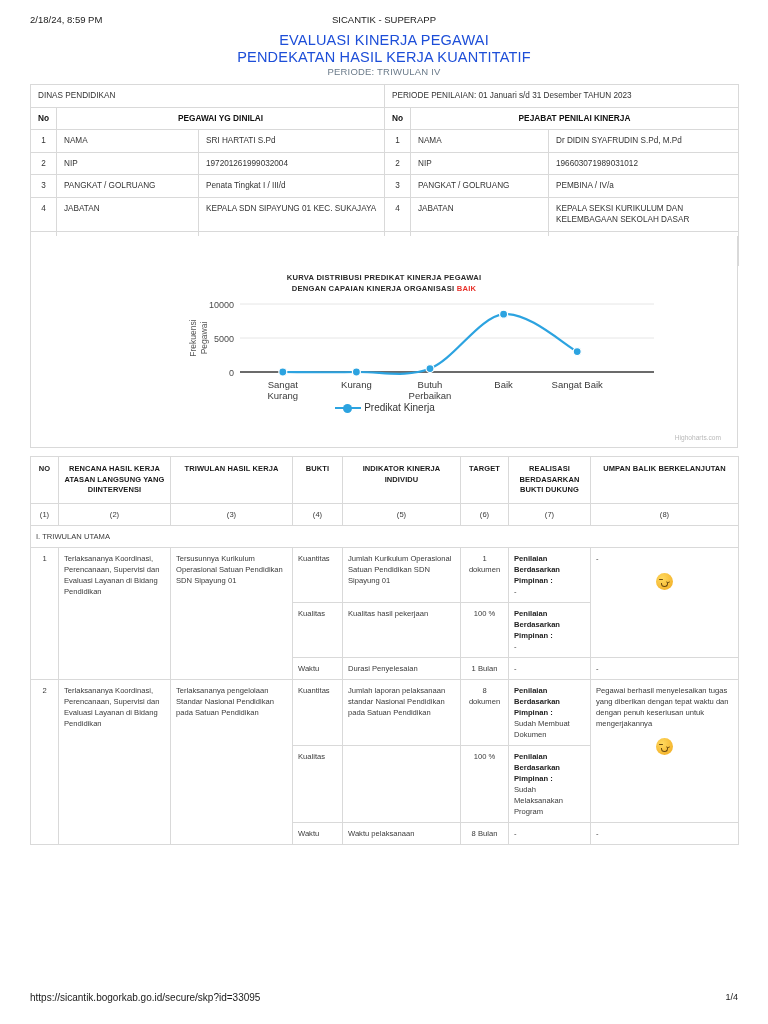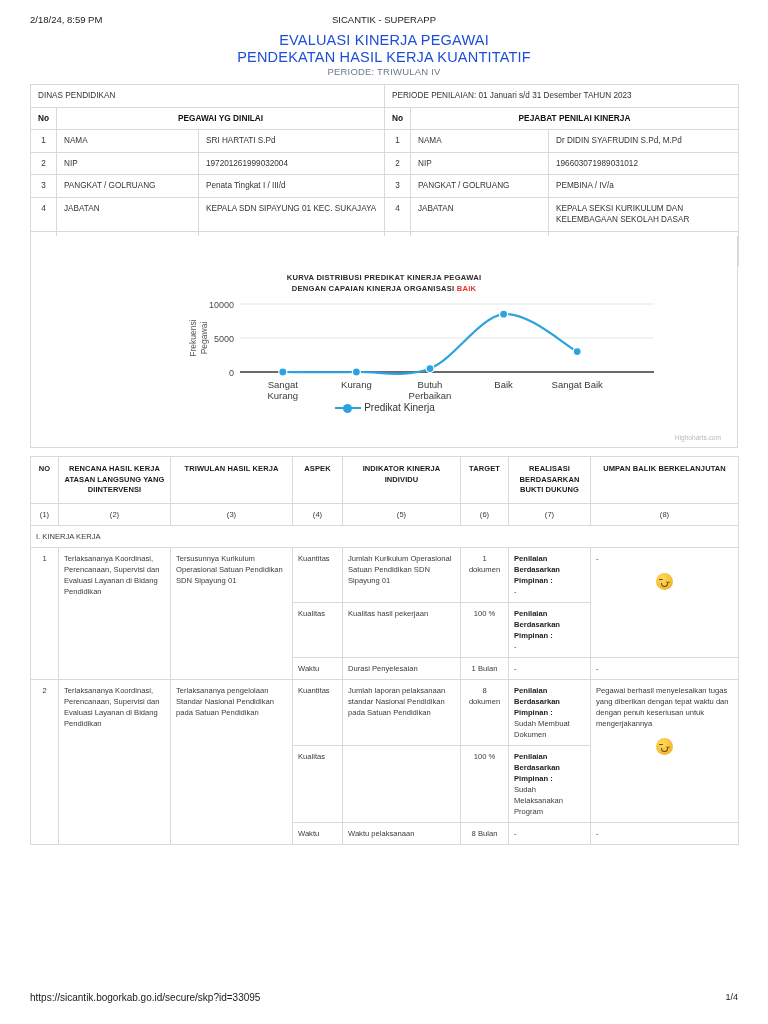--- a/index.html
+++ b/index.html
@@ -361,40 +361,40 @@
         <col style="width:118px">
         <col style="width:48px">
       <col style="width:82px">
         <col style="width:148px">
     </colgroup>
     <thead>
       <tr>
         <th>NO</th>
         <th>RENCANA HASIL KERJA ATASAN LANGSUNG YANG DIINTERVENSI</th>
         <th>TRIWULAN HASIL KERJA</th>
-        <th>ASPEK</th>
+        <th>BUKTI</th>
         <th>INDIKATOR KINERJA INDIVIDU</th>
         <th>TARGET</th>
         <th>REALISASI BERDASARKAN BUKTI DUKUNG</th>
         <th>UMPAN BALIK BERKELANJUTAN</th>
       </tr>
       <tr class="numrow">
         <td>(1)</td>
         <td>(2)</td>
         <td>(3)</td>
         <td>(4)</td>
         <td>(5)</td>
         <td>(6)</td>
         <td>(7)</td>
         <td>(8)</td>
       </tr>
     </thead>
     <tbody>
       <tr class="section-row">
-        <td colspan="8">I. KINERJA KERJA</td>
+        <td colspan="8">I. TRIWULAN UTAMA</td>
       </tr>
 
       <tr>
         <td class="c-center" rowspan="3">1</td>
         <td rowspan="3">Terlaksananya Koordinasi, Perencanaan, Supervisi dan Evaluasi Layanan di Bidang Pendidikan</td>
         <td rowspan="3">Tersusunnya Kurikulum Operasional Satuan Pendidikan SDN Sipayung 01</td>
         <td>Kuantitas</td>
         <td>Jumlah Kurikulum Operasional Satuan Pendidikan SDN Sipayung 01</td>
         <td class="c-center">1 dokumen</td>
         <td>

